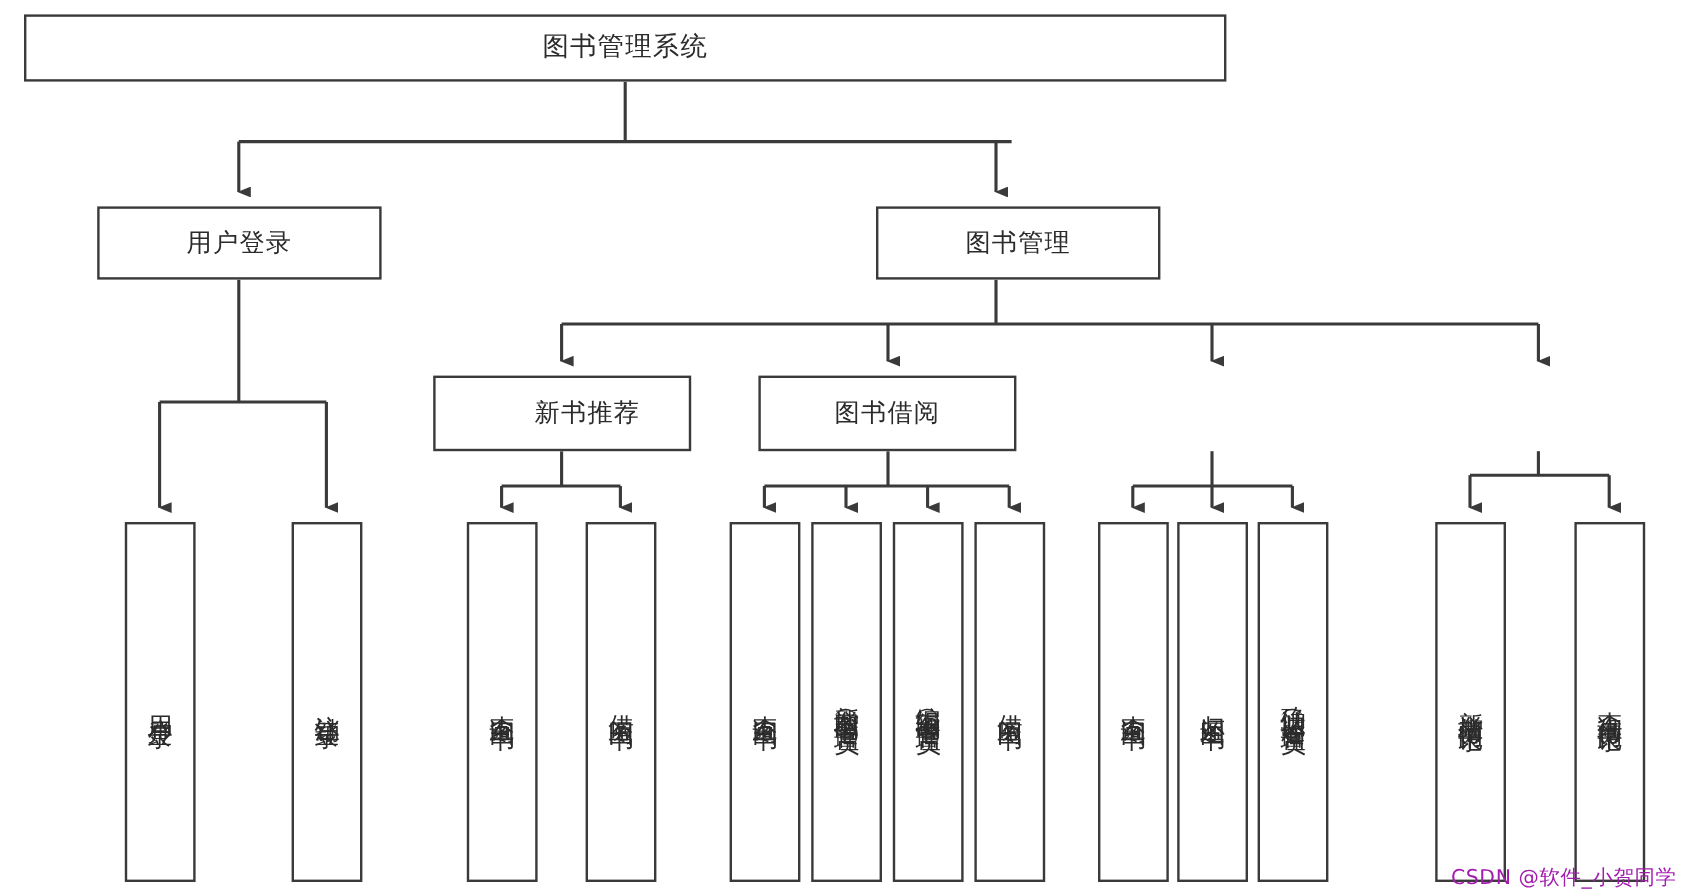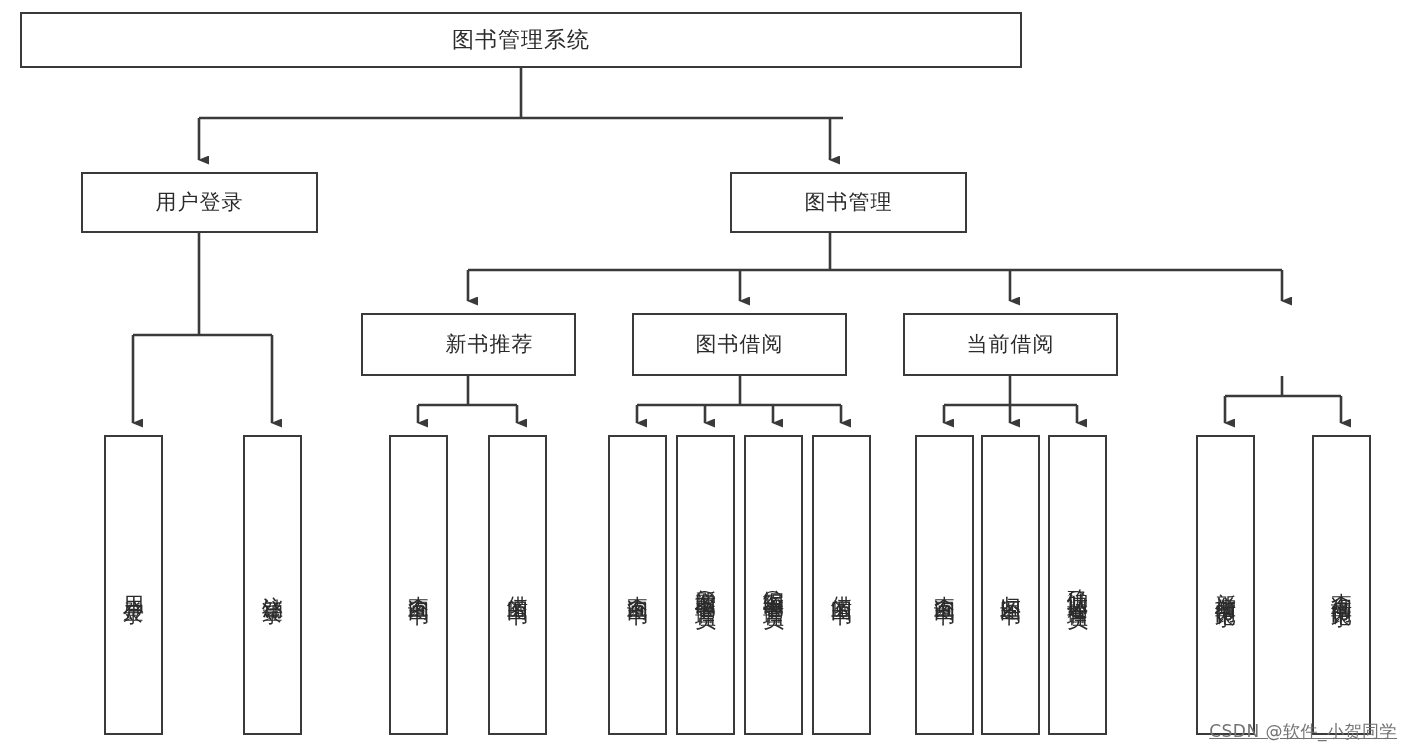--- a/index.html
+++ b/index.html
@@ -38,25 +38,24 @@
     align-items:center;
     justify-content:center;
     white-space:nowrap;
     overflow:hidden;
   }
   .watermark{
     position:absolute;
     right:8px;
     bottom:4px;
     font-size:17px;
-    color:#737373;
+    color:#a21caf;
     letter-spacing:0.5px;
     white-space:nowrap;
     pointer-events:none;
-    text-decoration:underline;
   }
 </style>
 </head>
 <body>
 
 <div id="canvas">
 
   <svg id="edges" viewBox="0 0 1405 747" xmlns="http://www.w3.org/2000/svg">
     <defs>
       <marker id="arrow" markerWidth="9" markerHeight="11" refX="4.5" refY="10" orient="auto" markerUnits="userSpaceOnUse">
@@ -111,21 +110,20 @@
   <div class="node h root" style="left:20px;top:12px;width:1002px;height:56px;">图书管理系统</div>
 
   <div class="node h" style="left:81px;top:172px;width:237px;height:61px;">用户登录</div>
 
   <div class="node h" style="left:730px;top:172px;width:237px;height:61px;">图书管理</div>
 
   <div class="node h" style="left:361px;top:313px;width:215px;height:63px;padding-left:42px;">新书推荐</div>
 
   <div class="node h" style="left:632px;top:313px;width:215px;height:63px;text-align:center;">图书借阅</div>
 
-  <div class="node h" style="left:903px;top:313px;width:215px;height:63px;">当前借阅</div>
 
 
   <div class="node v" style="left:104px;top:435px;width:59px;height:300px;">用户登录</div>
 
   <div class="node v" style="left:243px;top:435px;width:59px;height:300px;">注销登录</div>
 
   <div class="node v" style="left:389px;top:435px;width:59px;height:300px;">查询图书</div>
 
   <div class="node v" style="left:488px;top:435px;width:59px;height:300px;">借阅图书</div>
 

